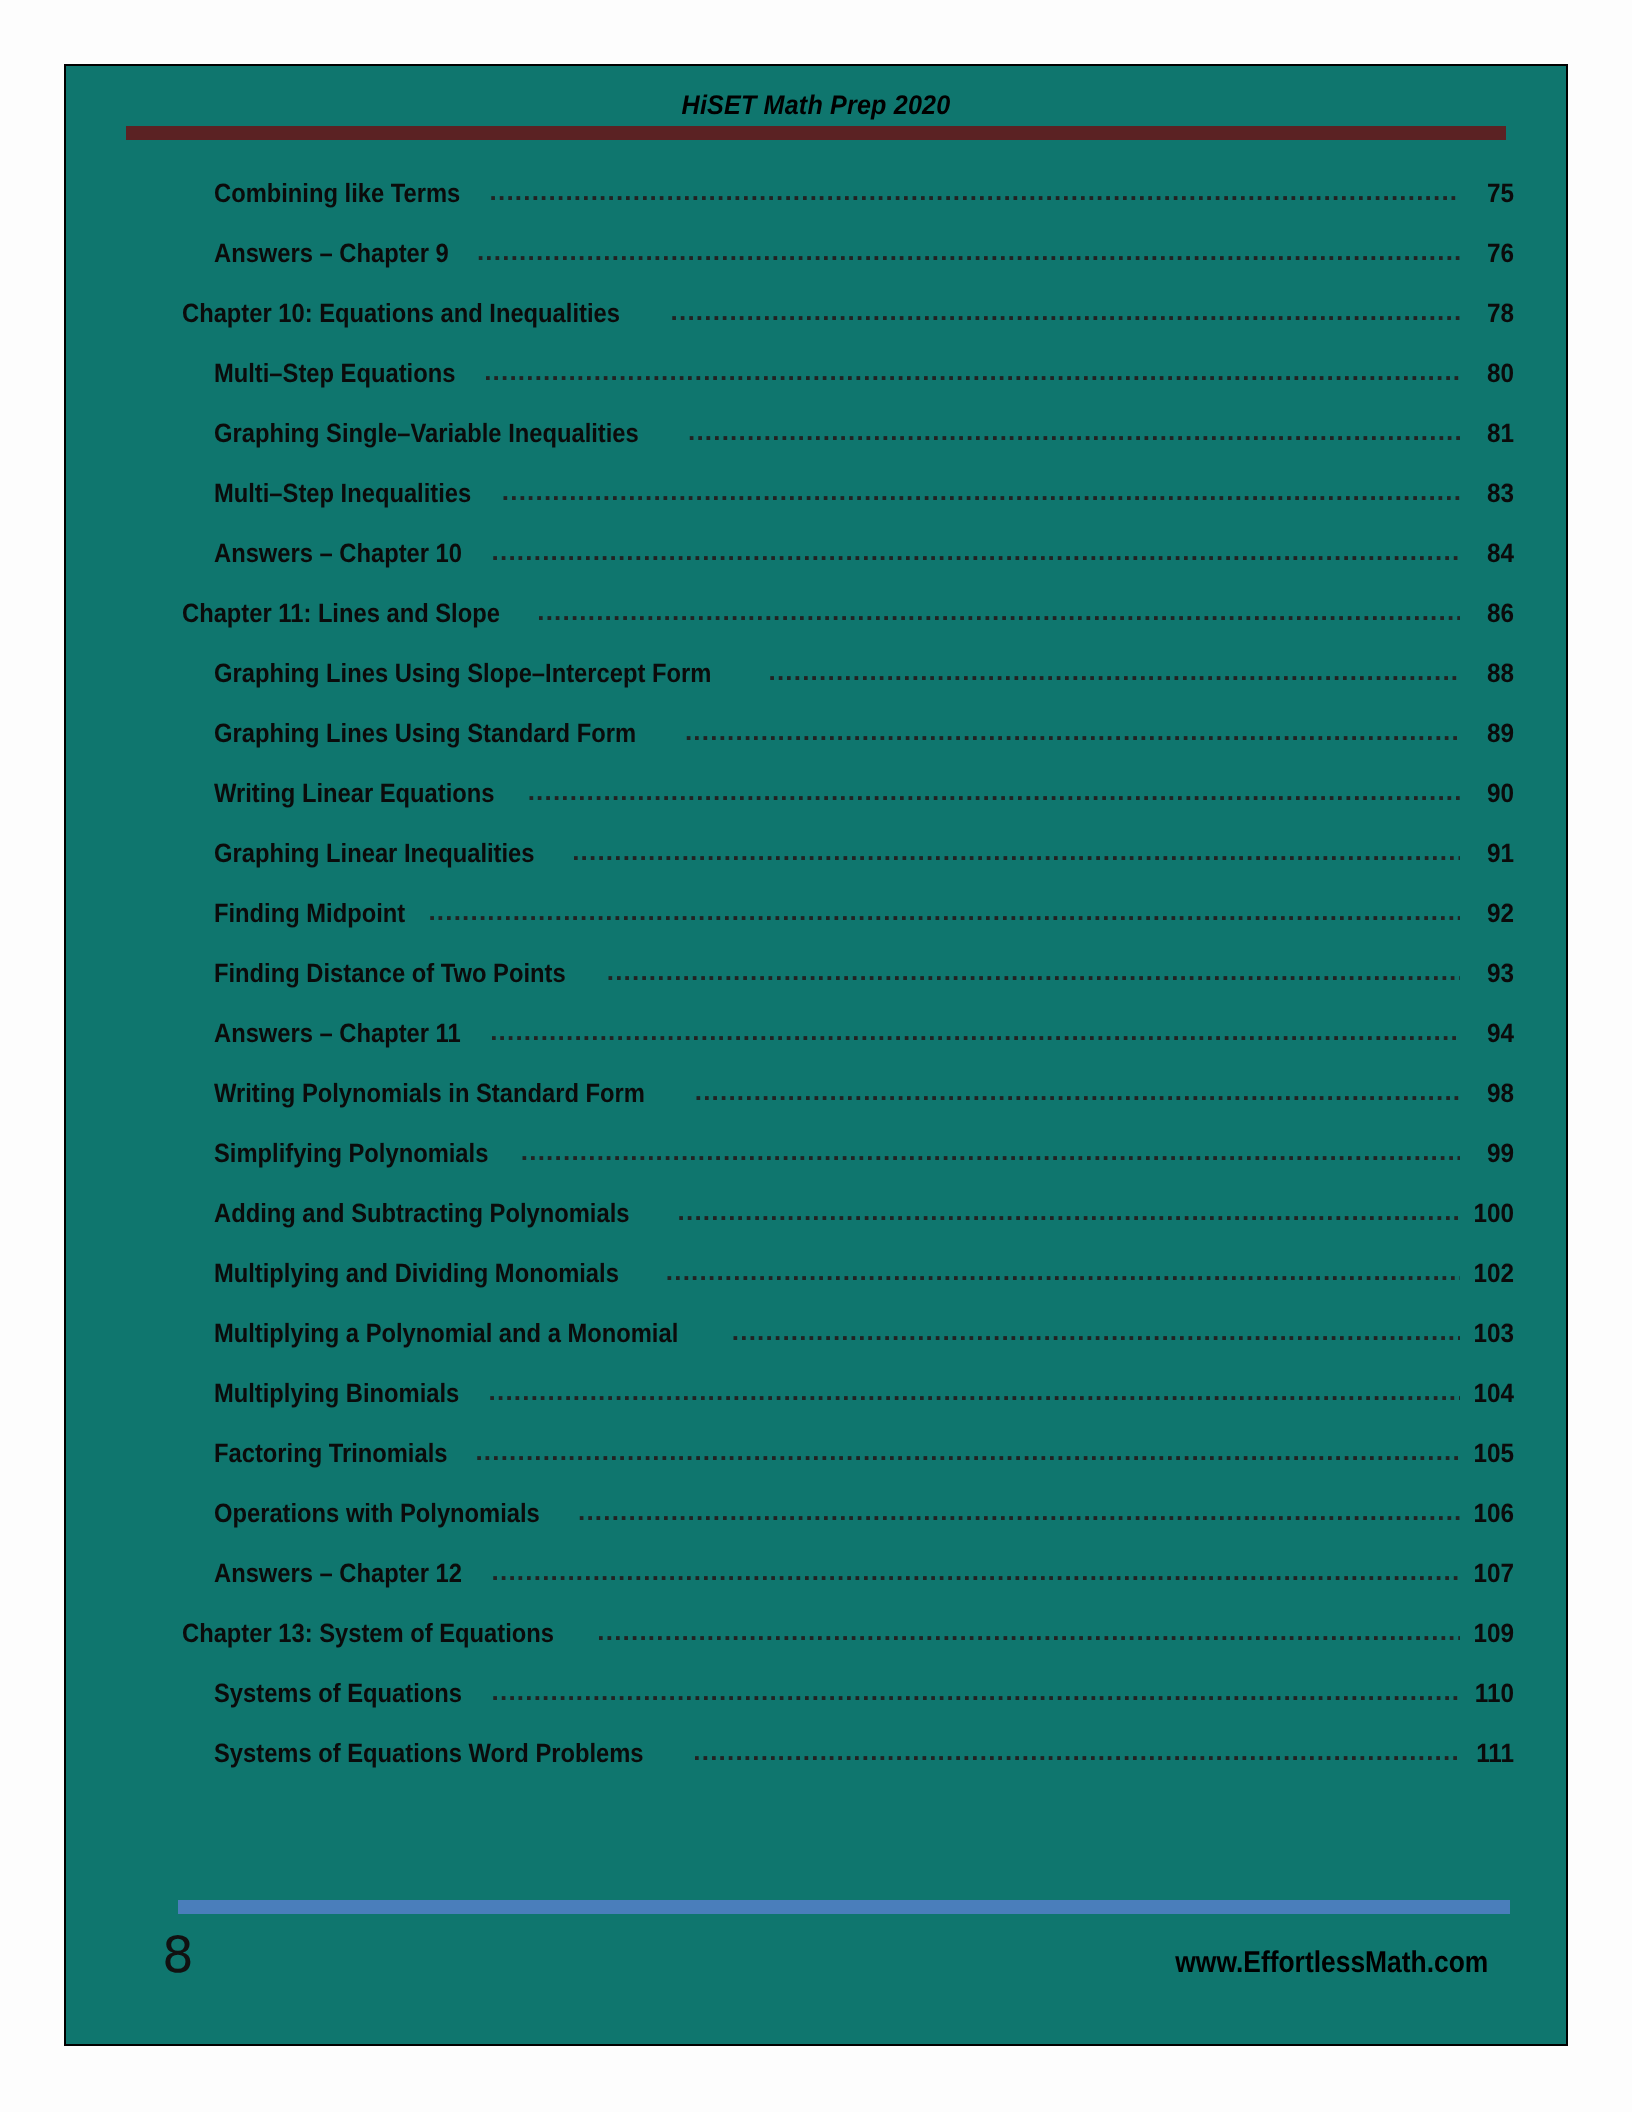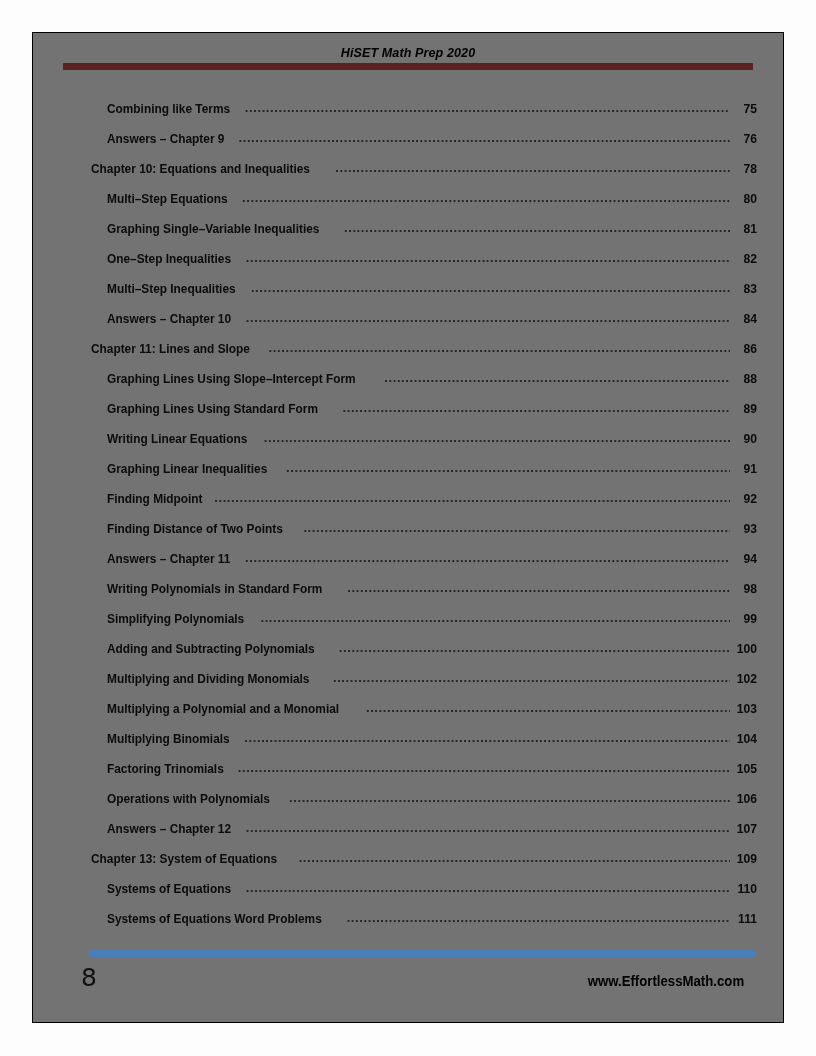--- a/index.html
+++ b/index.html
@@ -63,21 +63,21 @@
     top: 30px;
     height: 7px;
     background: #5b2223;
   }
 
   
   .toc {
     position: absolute;
     left: 58px;
     right: 26px;
-    top: 60px;
+    top: 48px;
   }
 
   .toc-entry {
     display: flex;
     align-items: flex-end;
     height: 30px;
     color: #0b0b0b;
     font-family: "Liberation Sans Narrow", "Liberation Sans", sans-serif;
     font-size: 13.2px;
     font-weight: bold;
@@ -161,21 +161,21 @@
     font-weight: bold;
     color: #000;
     transform: scaleX(0.88);
     transform-origin: right baseline;
     line-height: 28px;
   }
 </style>
 </head>
 <body>
 
-<div class="page-sheet" style="border-color: rgb(0, 0, 0); background: #737373;">
+<div class="page-sheet" style="border-color: rgb(0, 0, 0); background: #0f766e;">
   <div class="page-inner">
 
     <div class="running-header">
       <div class="header-title">HiSET Math Prep 2020</div>
     </div>
     <div class="header-rule" style="background: rgb(91, 34, 35);"></div>
 
     <div class="toc" id="toc-list">
         <div class="toc-entry level-section">
           <span class="toc-title">Combining like Terms</span>
@@ -194,25 +194,20 @@
         </div>
         <div class="toc-entry level-section">
           <span class="toc-title">Multi–Step Equations</span>
           <span class="toc-leader"></span>
           <span class="toc-page">80</span>
         </div>
         <div class="toc-entry level-section">
           <span class="toc-title">Graphing Single–Variable Inequalities</span>
           <span class="toc-leader"></span>
           <span class="toc-page">81</span>
-        </div>
-        <div class="toc-entry level-section">
-          <span class="toc-title">One–Step Inequalities</span>
-          <span class="toc-leader"></span>
-          <span class="toc-page">82</span>
         </div>
         <div class="toc-entry level-section">
           <span class="toc-title">Multi–Step Inequalities</span>
           <span class="toc-leader"></span>
           <span class="toc-page">83</span>
         </div>
         <div class="toc-entry level-section">
           <span class="toc-title">Answers – Chapter 10</span>
           <span class="toc-leader"></span>
           <span class="toc-page">84</span>

